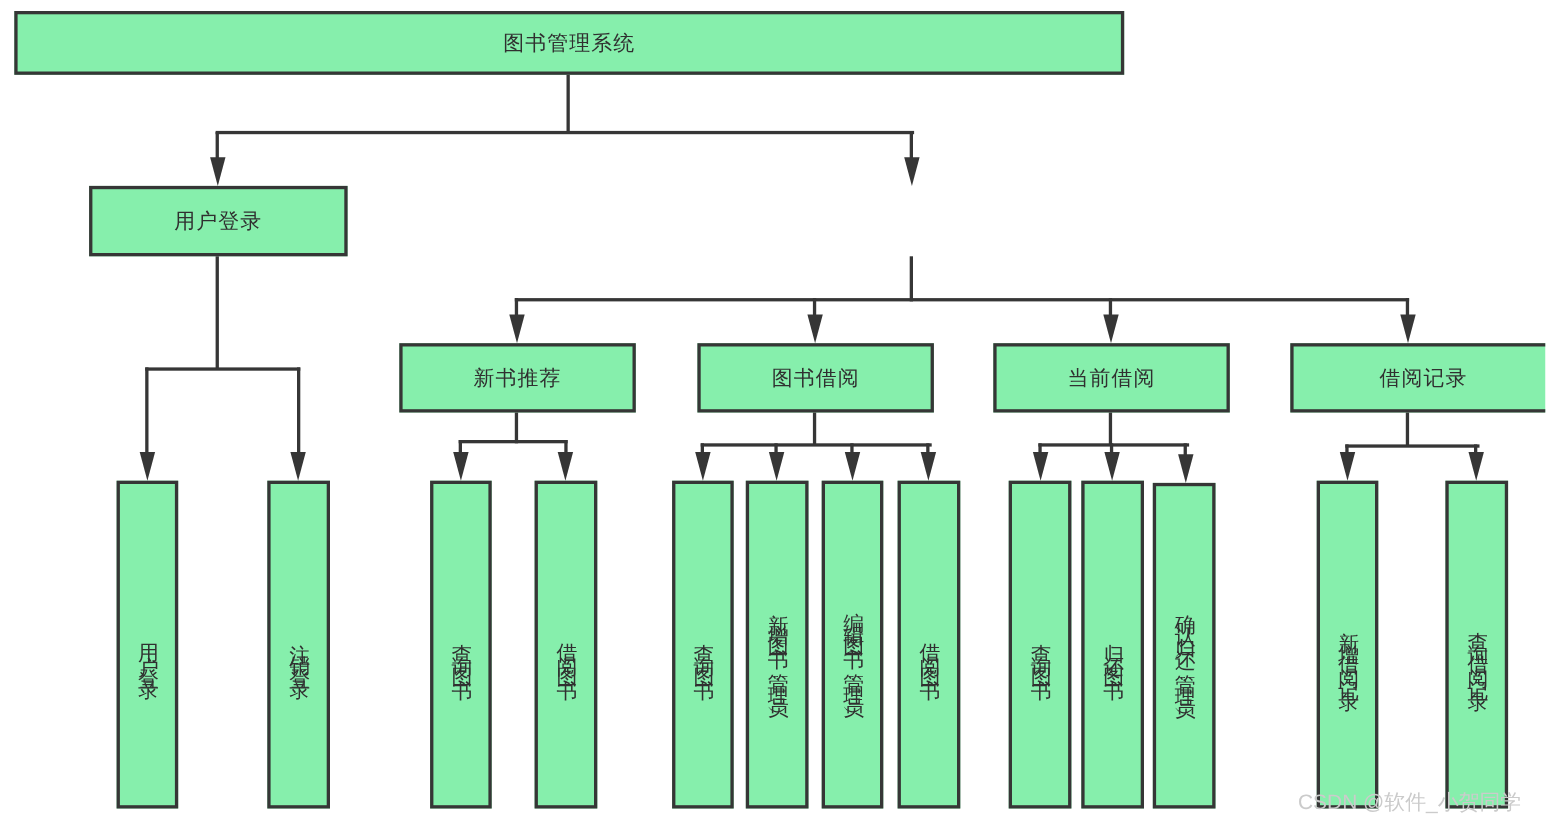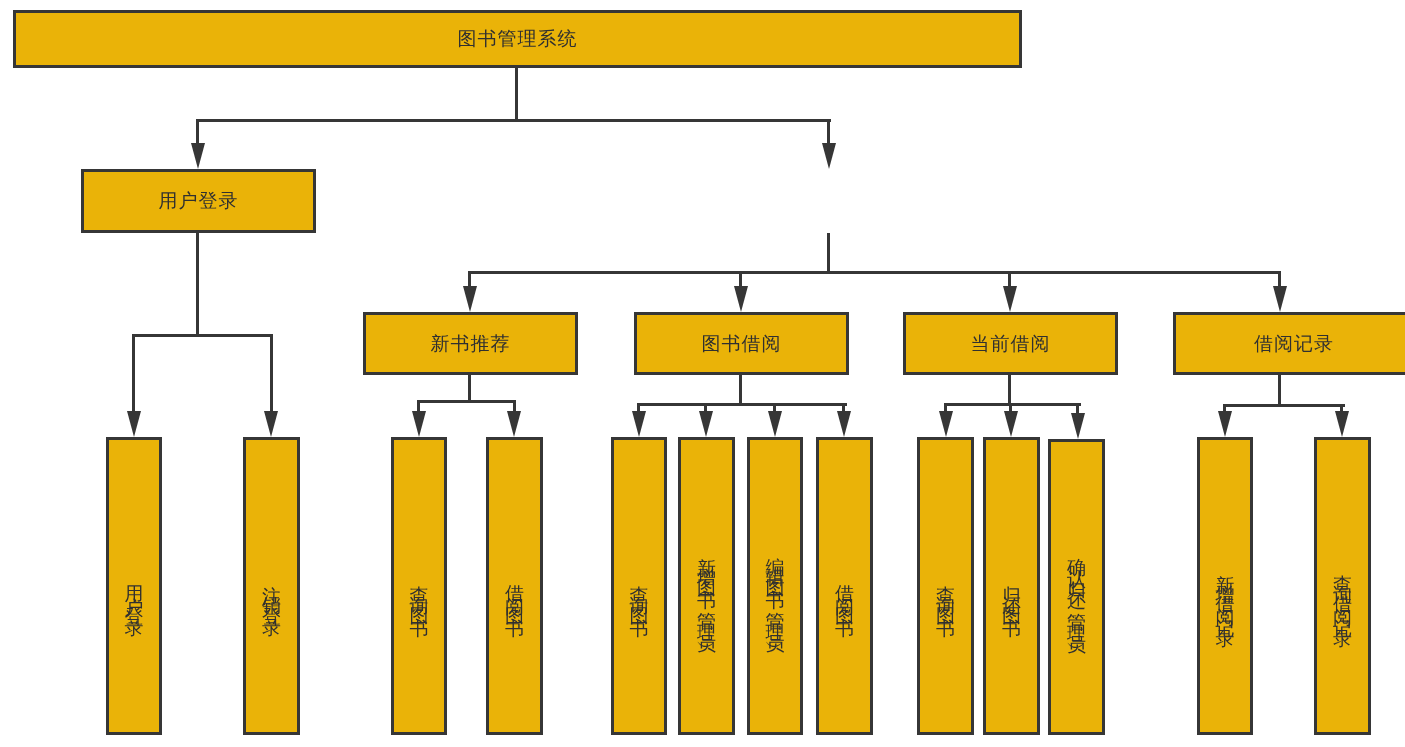--- a/index.html
+++ b/index.html
@@ -8,21 +8,21 @@
     --wm:#cbcbcb;
     --bg:#ffffff;
   }
   html,body{margin:0;padding:0;background:var(--bg);}
   #canvas{
     position:relative;width:1405px;height:747px;background:var(--bg);
     font-family:"Liberation Sans","DejaVu Sans",sans-serif;overflow:hidden;
   }
   .box{
     position:absolute;box-sizing:border-box;border:3px solid var(--line);
-    background:#eab308;display:flex;align-items:center;justify-content:center;
+    background:#86efac;display:flex;align-items:center;justify-content:center;
     color:var(--text);
   }
   .hbox{font-size:19px;letter-spacing:1px;}
   .leaf{
     writing-mode:vertical-rl;text-orientation:mixed;
     font-size:19px;letter-spacing:11px;padding-top:11px;
   }
   .vline{position:absolute;width:3px;background:var(--line);}
   .hline{position:absolute;height:3px;background:var(--line);}
   .arrow{
@@ -119,13 +119,14 @@
   <div class="arrow" style="left:1004px;top:411px;"></div>
   <div class="arrow" style="left:1071px;top:413px;"></div>
 
   <div class="vline" style="left:1278px;top:375px;height:31px;"></div>
   <div class="hline" style="left:1223px;top:404px;width:122px;"></div>
   <div class="vline" style="left:1223px;top:404px;height:10px;"></div>
   <div class="vline" style="left:1340px;top:404px;height:10px;"></div>
   <div class="arrow" style="left:1218px;top:411px;"></div>
   <div class="arrow" style="left:1335px;top:411px;"></div>
 
+  <div class="watermark">CSDN @软件_小贺同学</div>
 </div>
 
 </body></html>

